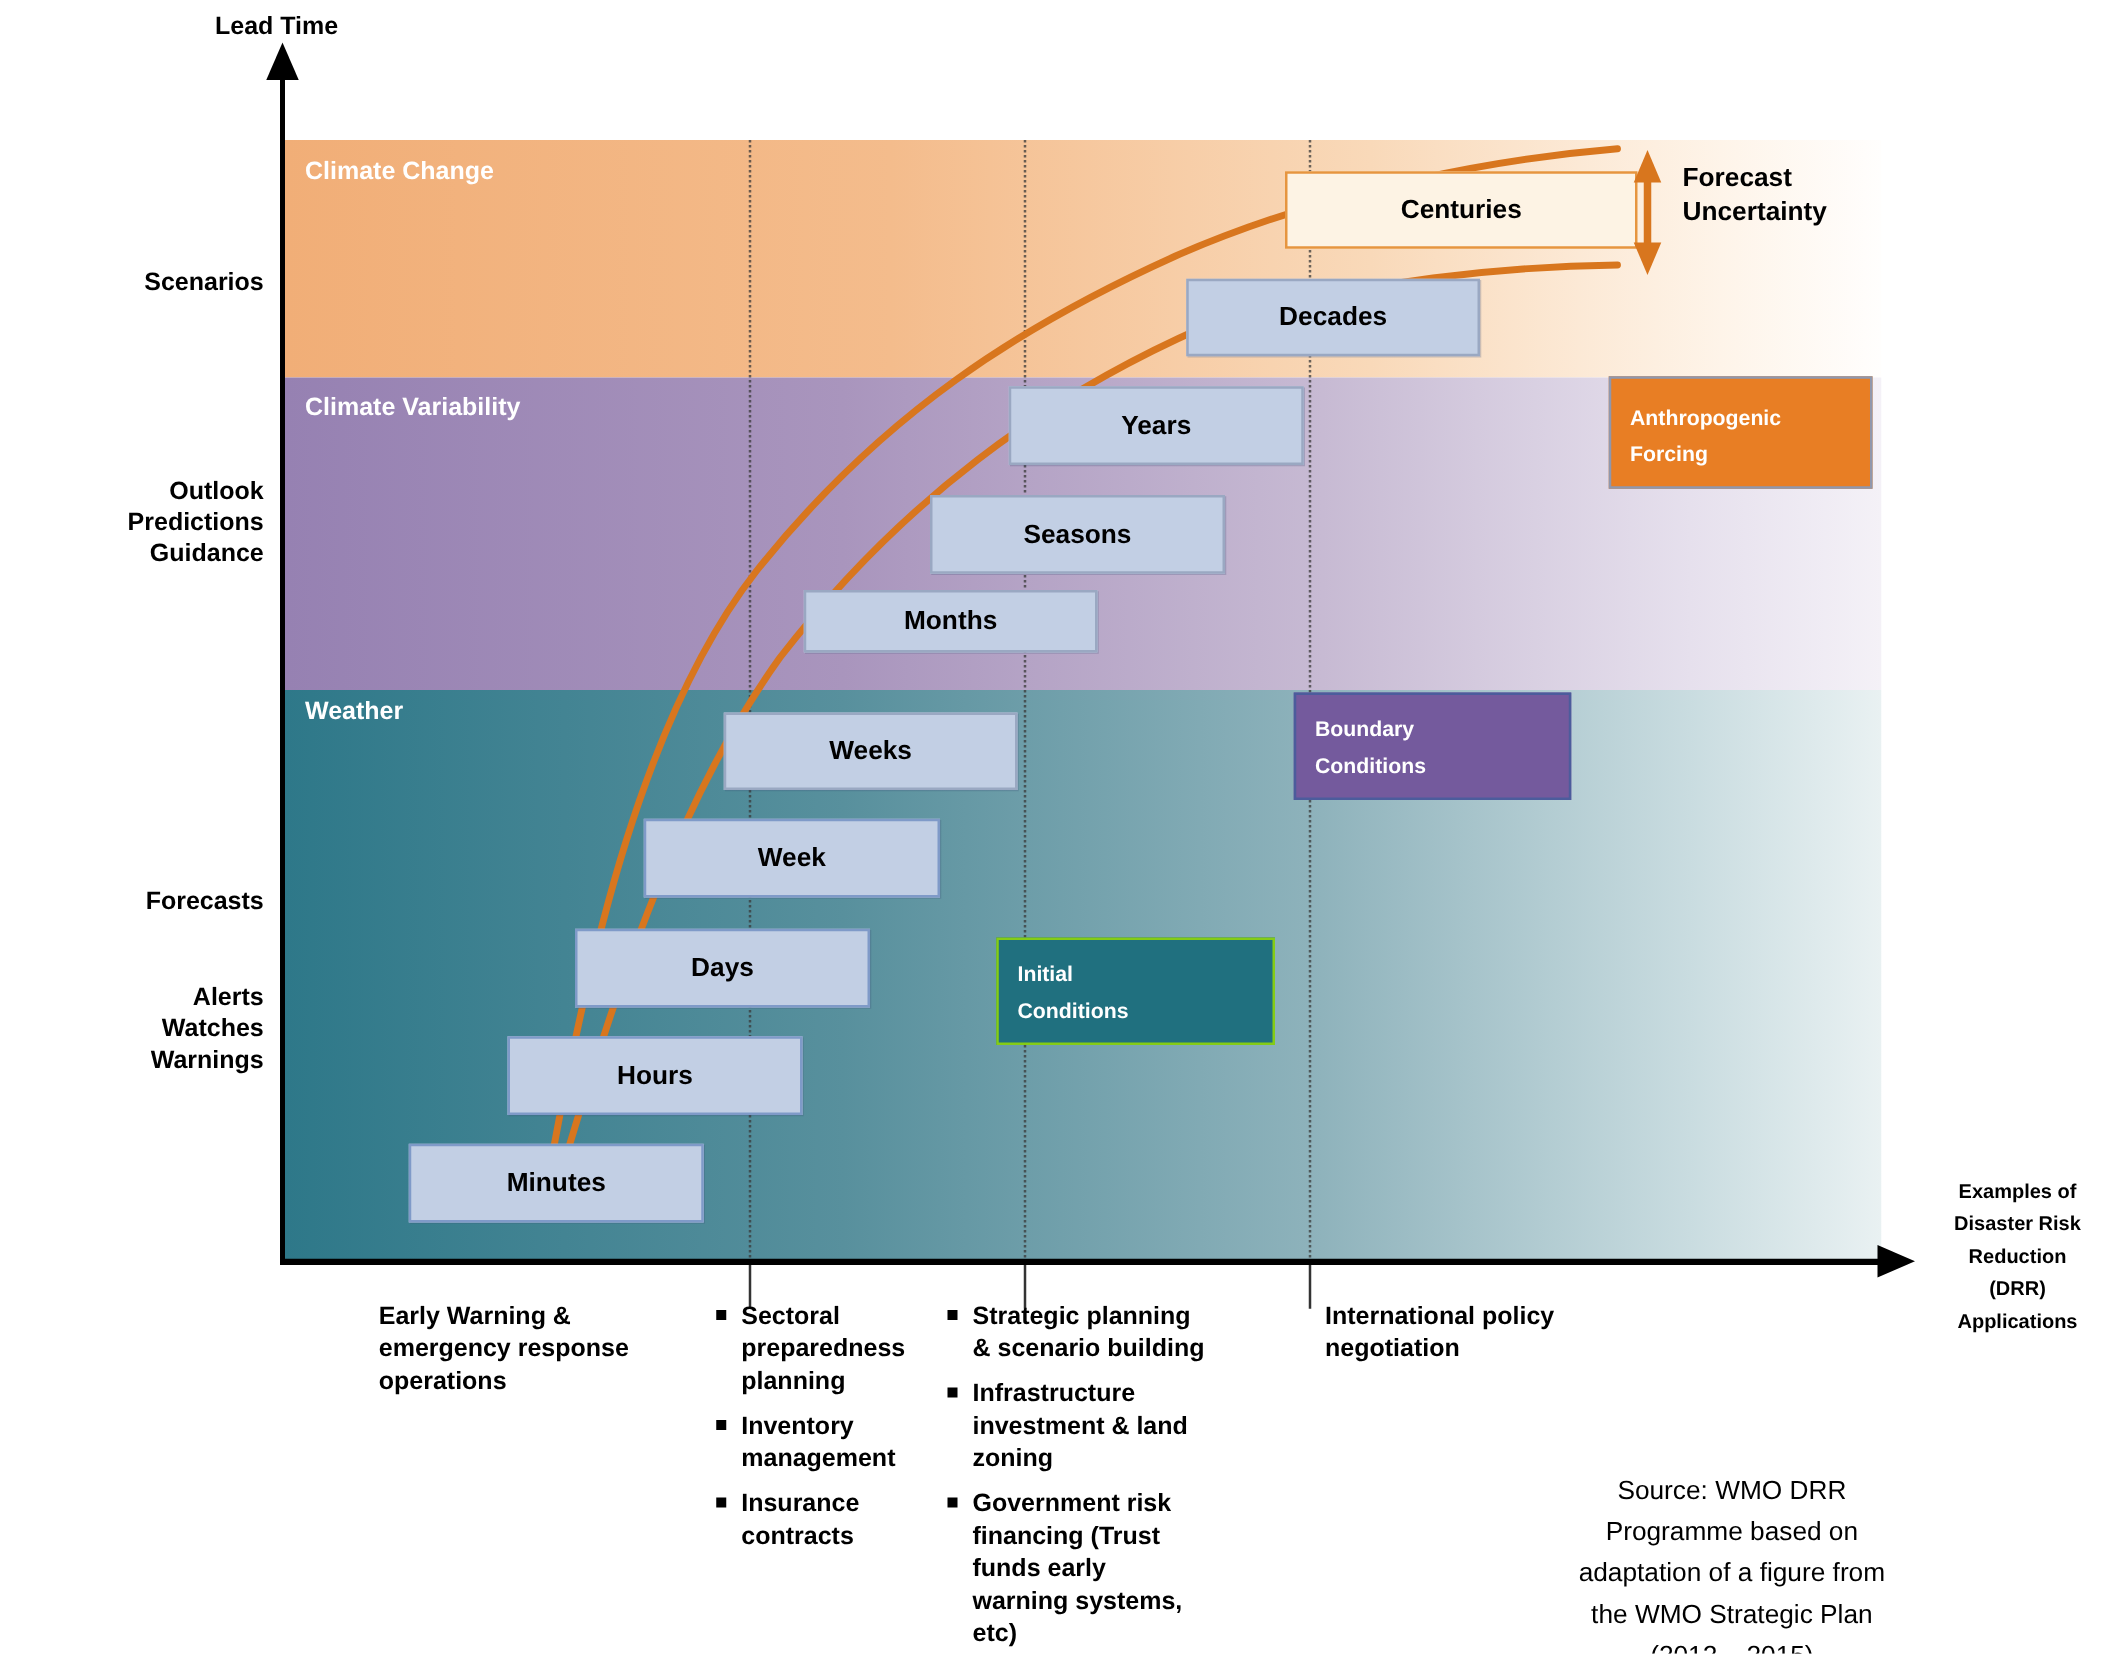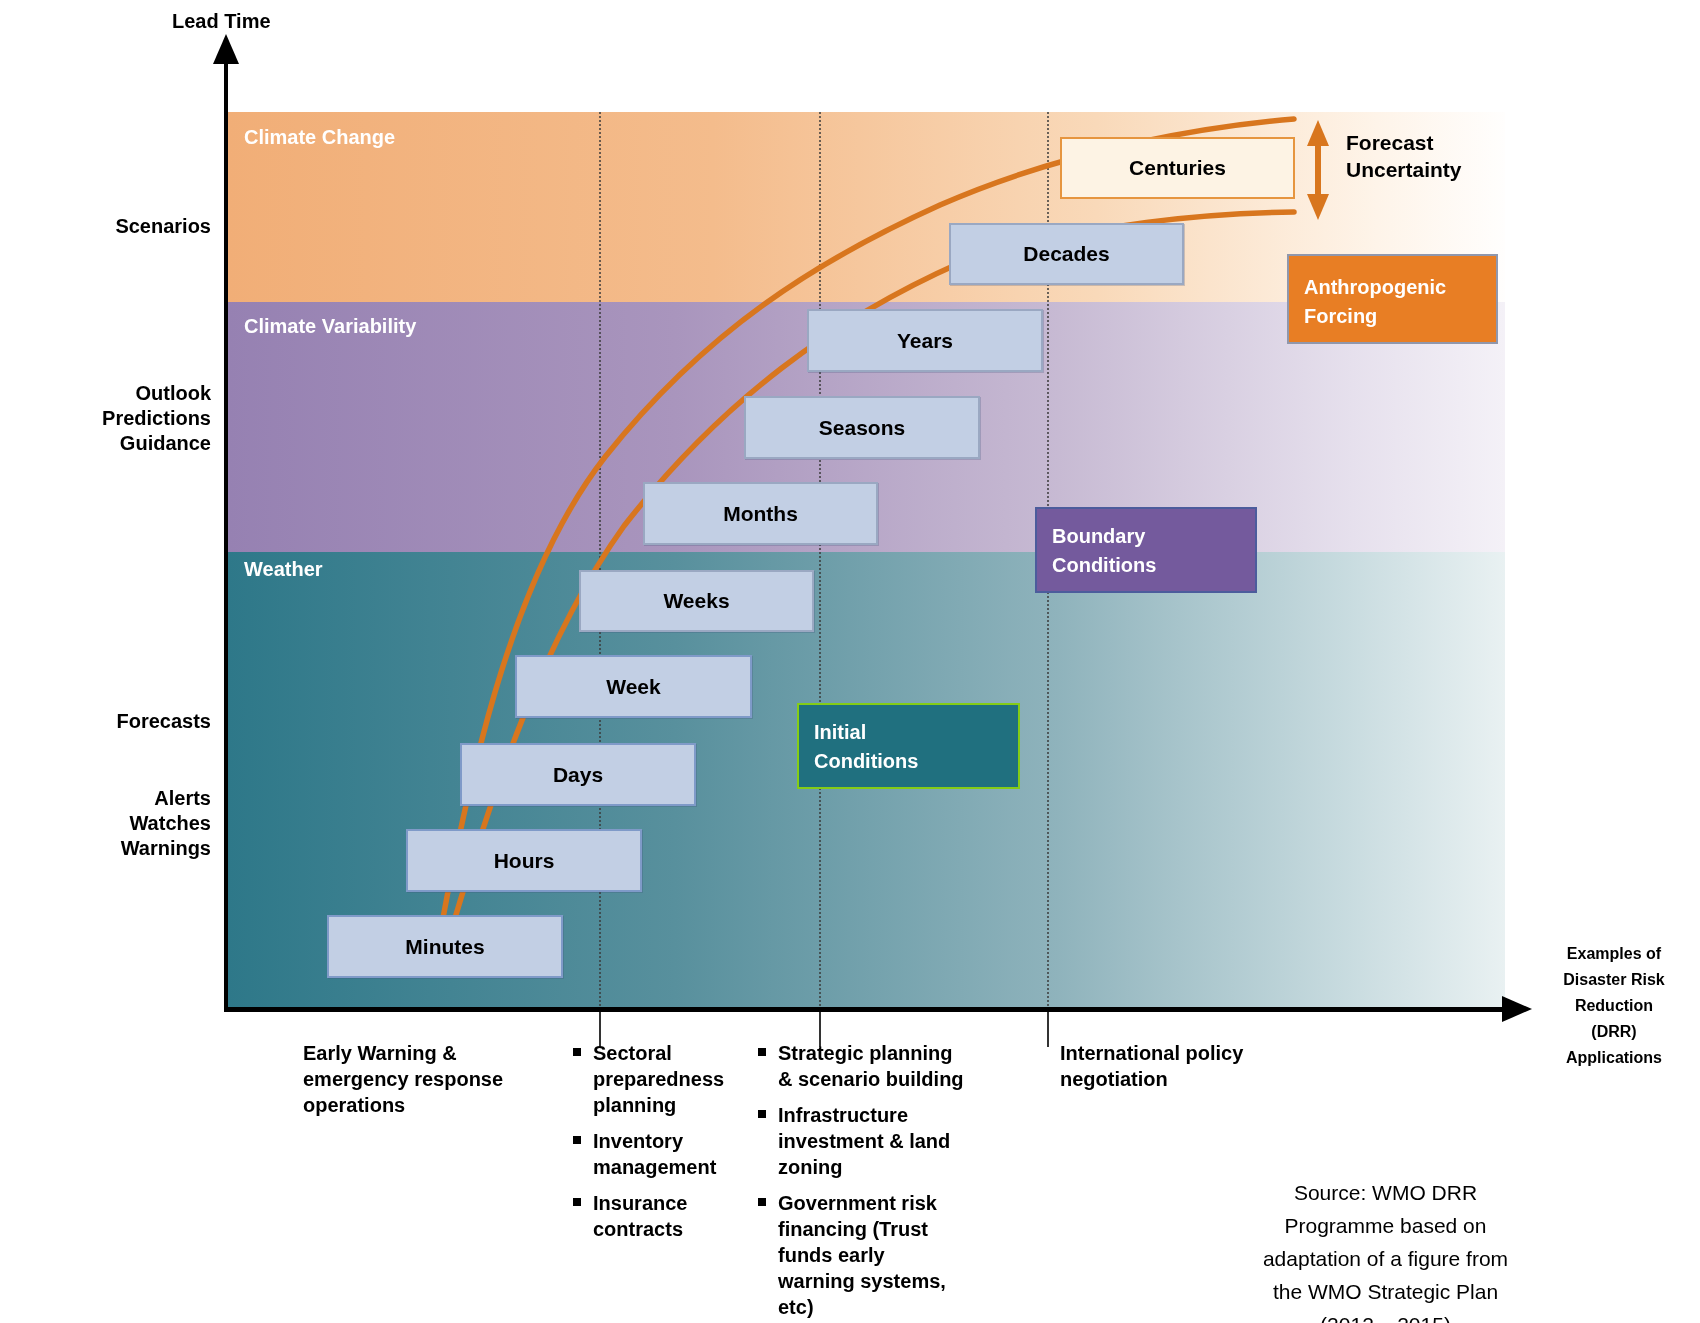--- a/index.html
+++ b/index.html
@@ -28,22 +28,22 @@
   .xaxis-head{position:absolute;left:1502px;top:996px;width:0;height:0;
     border-top:13px solid transparent;border-bottom:13px solid transparent;border-left:30px solid #000;}
   .lead-time{position:absolute;left:172px;top:10px;font-weight:bold;font-size:20px;}
   
   .tbox{position:absolute;display:flex;align-items:center;justify-content:center;
     background:#C2CFE4;border:2px solid #7F9AC8;box-sizing:border-box;
     font-weight:bold;font-size:21px;box-shadow:1px 1px 0 rgba(60,80,120,.25);}
   .tbox.light-border{border-color:#9AA8C2;}
   .tbox-centuries{background:#FDF3E4;border:2px solid #E6953F;box-shadow:none;}
   
-  .callout{position:absolute;box-sizing:border-box;color:#fff;font-weight:bold;font-size:20px;
-    line-height:29px;padding:13px 0 0 15px;}
+  .callout{position:absolute;box-sizing:border-box;color:#fff;font-weight:bold;font-size:17px;
+    line-height:29px;padding:13px 0 0 15px;margin-top:47px;}
   .initial{left:797px;top:703px;width:223px;height:86px;background:#20707F;border:2px solid #84cc16;}
   .boundary{left:1035px;top:507px;width:222px;height:86px;background:#745A9D;border:2px solid #4C5C9C;}
   .anthro{left:1287px;top:254px;width:211px;height:90px;background:#E87E24;border:2px solid #9097AC;padding-top:17px;}
   
   .leftlab{position:absolute;right:1489px;text-align:right;font-weight:bold;font-size:20px;line-height:25px;width:230px;}
   
   .fu-text{position:absolute;left:1346px;top:129px;font-weight:bold;font-size:21px;line-height:27px;}
   
   .appcol{position:absolute;top:1040px;font-weight:bold;font-size:20px;line-height:26px;}
   .appitem{display:flex;margin-bottom:10px;}
@@ -93,25 +93,25 @@
   <div class="leftlab" style="top:709px">Forecasts</div>
   <div class="leftlab pre" style="top:786px">Alerts
 Watches
 Warnings</div>
 
   <div class="tbox" style="left:327px;top:915px;width:236px;height:63px">Minutes</div>
   <div class="tbox" style="left:406px;top:829px;width:236px;height:63px">Hours</div>
   <div class="tbox" style="left:460px;top:743px;width:236px;height:63px">Days</div>
   <div class="tbox" style="left:515px;top:655px;width:237px;height:63px">Week</div>
   <div class="tbox light-border" style="left:579px;top:570px;width:235px;height:62px">Weeks</div>
-  <div class="tbox light-border" style="left:643px;top:482px;width:235px;height:63px">Months</div>
+  <div class="tbox light-border" style="left:643px;top:472px;width:235px;height:50px">Months</div>
   <div class="tbox light-border" style="left:744px;top:396px;width:236px;height:63px">Seasons</div>
   <div class="tbox light-border" style="left:807px;top:309px;width:236px;height:63px">Years</div>
   <div class="tbox light-border" style="left:949px;top:223px;width:235px;height:62px">Decades</div>
-  <div class="tbox tbox-centuries" style="left:1060px;top:137px;width:235px;height:62px">Centuries</div>
+  <div class="tbox tbox-centuries" style="left:1028px;top:137px;width:282px;height:62px">Centuries</div>
 
   <div class="callout initial pre">Initial
 Conditions</div>
   <div class="callout boundary pre">Boundary
 Conditions</div>
   <div class="callout anthro pre">Anthropogenic
 Forcing</div>
 
   <svg width="40" height="104" viewBox="0 0 40 104" style="left:1300px;top:118px">
     <line x1="18" y1="22" x2="18" y2="82" stroke="#D8761E" stroke-width="6"></line>

